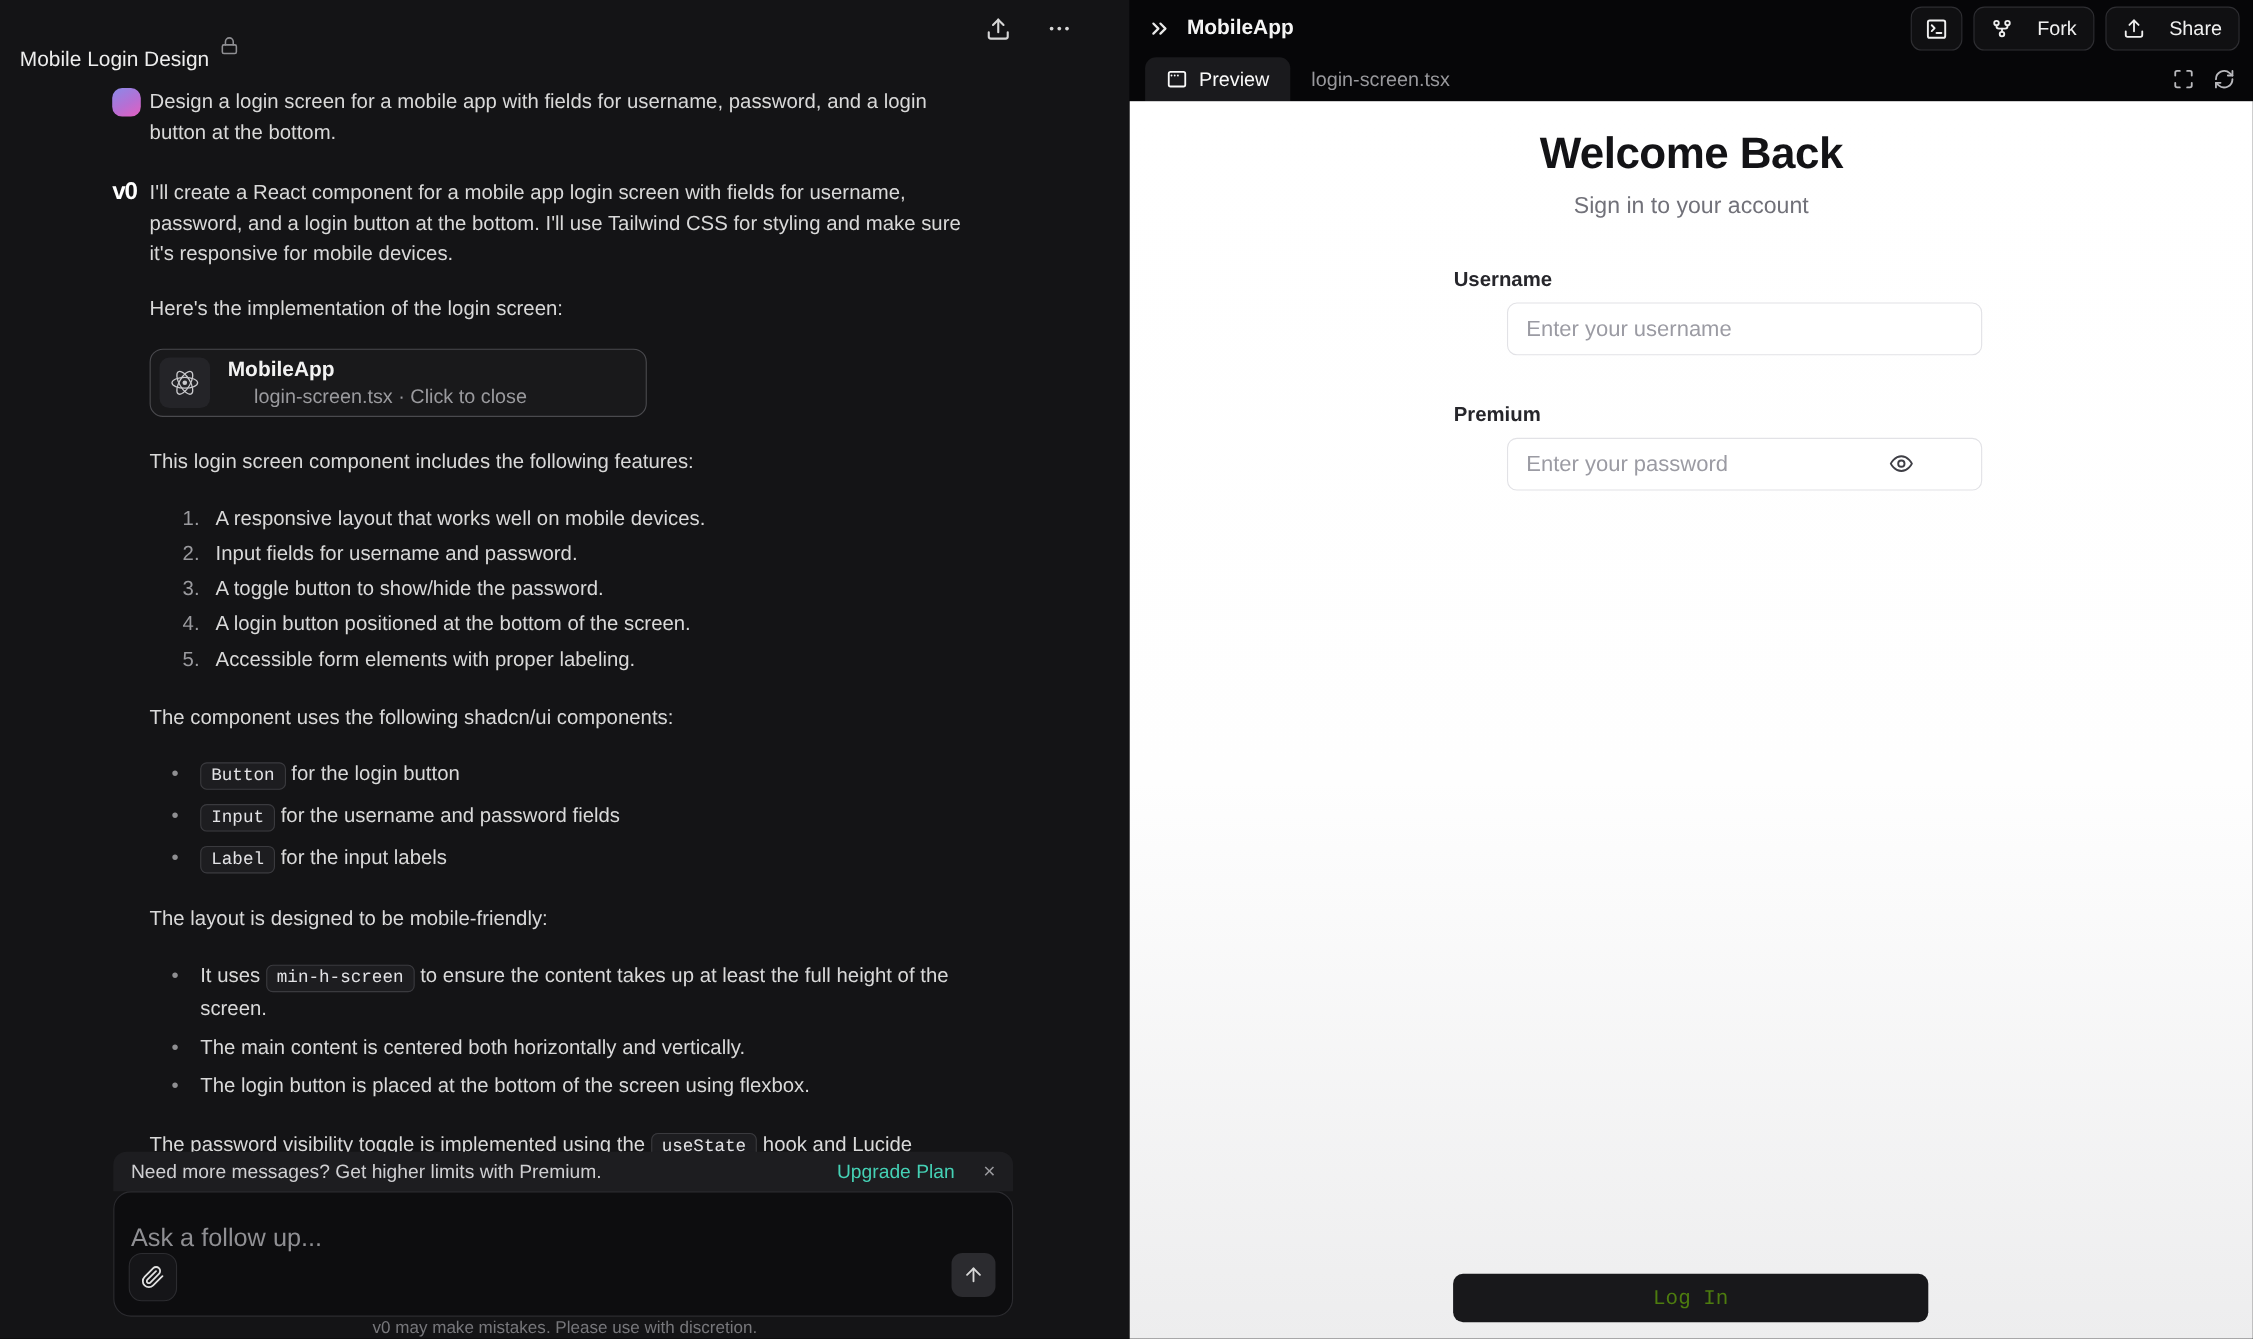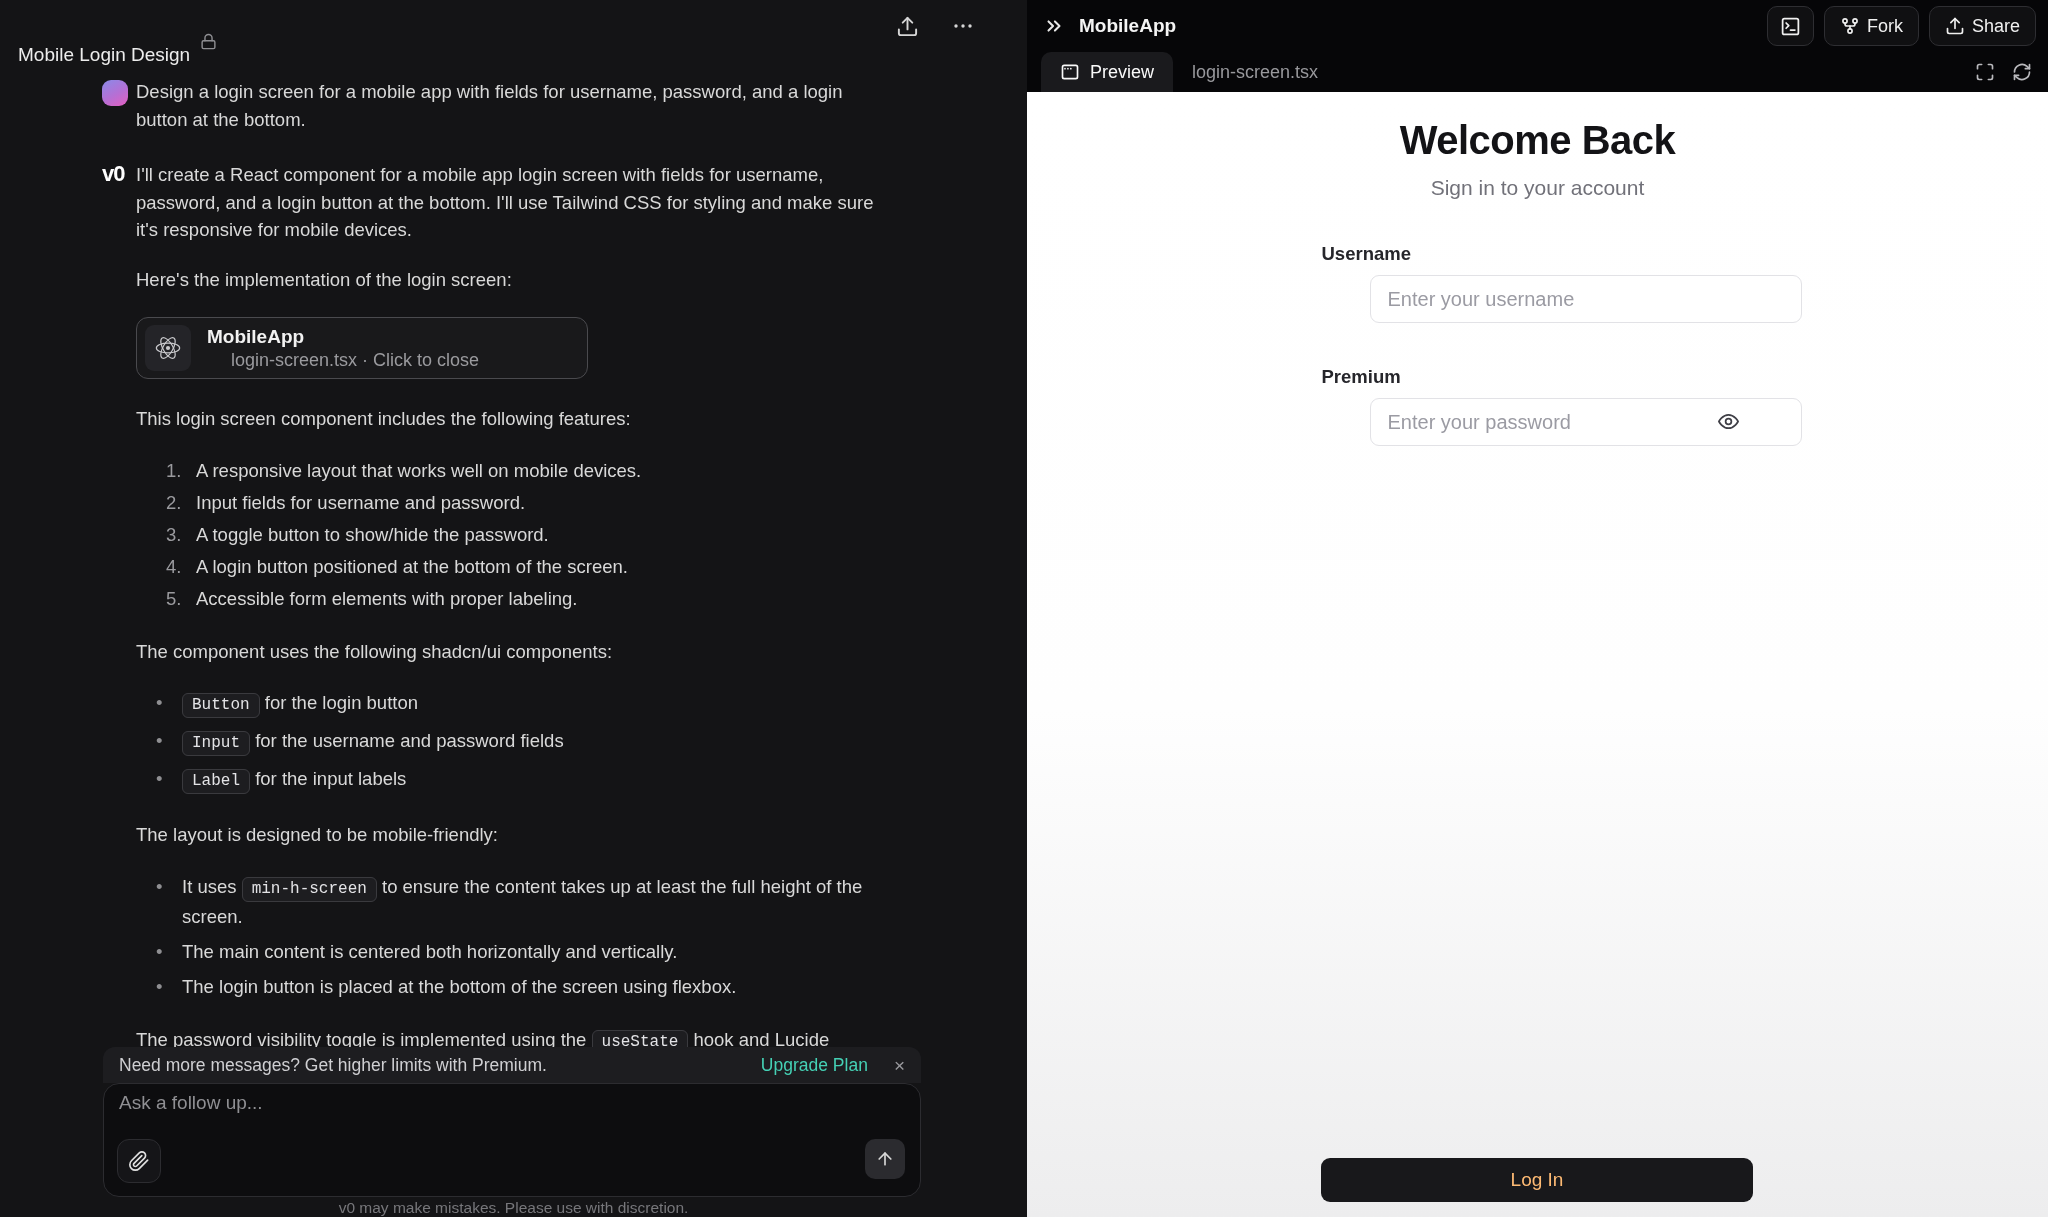--- a/index.html
+++ b/index.html
@@ -40,57 +40,57 @@
     border-radius:6px; padding:2px 9px 3px; color:#e3e3e6; white-space:nowrap; }
 
   
   .composer { position:absolute; left:103px; top:1047px; width:818px; }
   .upsell { height:36px; background:#1d1d20; border-radius:12px 12px 0 0; display:flex; align-items:center; padding:0 16px; }
   .upsell-text { color:#cfcfd2; font-size:17.5px; }
   .upsell-spacer { flex:1; }
   .upgrade-link { color:#45d1b5; font-size:17.5px; font-weight:500; background:none; border:none; cursor:pointer; }
   .upsell-close { color:#9a9a9e; font-size:19px; background:none; border:none; cursor:pointer; margin-left:26px; line-height:1; }
   .input-box { position:relative; height:114px; background:#0d0d0f; border:1px solid #2c2c30; border-radius:16px; }
-  .follow-input { position:absolute; left:15px; top:8px; width:770px; background:transparent; border:none; outline:none;
-    color:#e5e5e5; font-size:19px; font-family:"Liberation Sans", sans-serif; caret-color:#fff; }
+  .follow-input { position:absolute; left:15px; top:28px; width:770px; background:transparent; border:none; outline:none;
+    color:#e5e5e5; font-size:23px; font-family:"Liberation Sans", sans-serif; caret-color:#fff; }
   .follow-input::placeholder { color:#8f8f93; }
   .clip-btn { position:absolute; left:13px; bottom:13px; width:44px; height:44px; border-radius:12px; background:#151518;
     border:1px solid #2c2c30; color:#e0e0e0; display:flex; align-items:center; justify-content:center; cursor:pointer; }
   .send-btn { position:absolute; right:15px; bottom:17px; width:40px; height:40px; border-radius:10px; background:#2b2b2f;
     border:none; color:#d8d8d8; display:flex; align-items:center; justify-content:center; cursor:pointer; }
   .disclaimer { position:absolute; left:0; top:1199px; width:1027px; text-align:center; color:#77777b; font-size:15.5px; }
 
   
   .right-panel { position:absolute; left:1027px; top:0; width:1021px; height:1217px; background:#060608; }
   .rp-header { position:absolute; left:0; top:0; width:100%; height:52px; display:flex; align-items:center; padding:0 12px; }
   .collapse-btn { background:none; border:none; color:#e8e8e8; cursor:pointer; margin:0 14px 0 4px; }
   .rp-title { color:#f4f4f4; font-size:19px; font-weight:600; }
   .rp-actions { margin-left:auto; display:flex; align-items:center; gap:10px; }
-  .rp-btn { display:flex; align-items:center; gap:7px; height:40px; padding:0 15px; background:#101012; border:1px solid #2e2e32;
+  .rp-btn { display:flex; align-items:center; gap:22px; height:40px; padding:0 15px; background:#101012; border:1px solid #2e2e32;
     border-radius:10px; color:#f0f0f0; font-size:18px; font-weight:500; cursor:pointer; font-family:"Liberation Sans", sans-serif; }
   .tab-bar { position:absolute; left:0; top:52px; width:100%; height:40px; display:flex; align-items:center; padding-left:14px; }
   .tab { display:flex; align-items:center; gap:10px; height:40px; padding:0 19px; font-size:18px; cursor:pointer;
     background:none; border:none; color:#98989c; font-family:"Liberation Sans", sans-serif; }
   .tab.active { background:#1a1a1d; border-radius:10px 10px 0 0; color:#fafafa; }
   .tab-bar-icons { margin-left:auto; display:flex; align-items:center; gap:17px; padding-right:16px; color:#b9b9bd; height:40px; }
 
   .preview { position:absolute; left:0; top:92px; width:1021px; height:1125px;
     background:linear-gradient(180deg,#ffffff 0%, #fefefe 55%, #ededee 100%); }
   .app-col { width:432px; margin:0 auto; }
   .app-heading { margin-top:26px; text-align:center; font-size:40px; font-weight:700; color:#131316; letter-spacing:-0.5px; }
   .app-sub { margin-top:13px; text-align:center; font-size:21px; color:#717179; }
   .field-label { display:block; margin-top:43px; font-size:18.5px; font-weight:600; color:#26262b; }
   .field-label + .field-wrap { margin-top:10px;margin-left:48px; }
   .app-input { width:432px; height:48px; border:1px solid #e2e2e6; border-radius:9px; background:#fff; padding:0 17px;
     font-size:20px; color:#111; outline:none; font-family:"Liberation Sans", sans-serif; }
   .app-input::placeholder { color:#9b9ba3; }
   .field-wrap { position:relative; }
   .eye-btn { position:absolute; right:14px; top:12px; background:none; border:none; color:#3f3f46; cursor:pointer; }
-  .login-btn { position:absolute; left:294px; bottom:15px; width:432px; height:44px; background:#18181b; color:#fdba74;
-    border:none; border-radius:9px; font-size:19px; font-weight:500; cursor:pointer; font-family:Liberation Sans, sans-serif; }
+  .login-btn { position:absolute; left:294px; bottom:15px; width:432px; height:44px; background:#18181b; color:#4d7c0f;
+    border:none; border-radius:9px; font-size:19px; font-weight:500; cursor:pointer; font-family:Liberation Mono, monospace; }
 </style>
 </head>
 <body>
 
 <div class="left-panel">
 
   <div class="lp-header">
     <div class="lp-title-row">
       <span class="lp-title">Mobile Login Design</span>
       <span class="lock">

